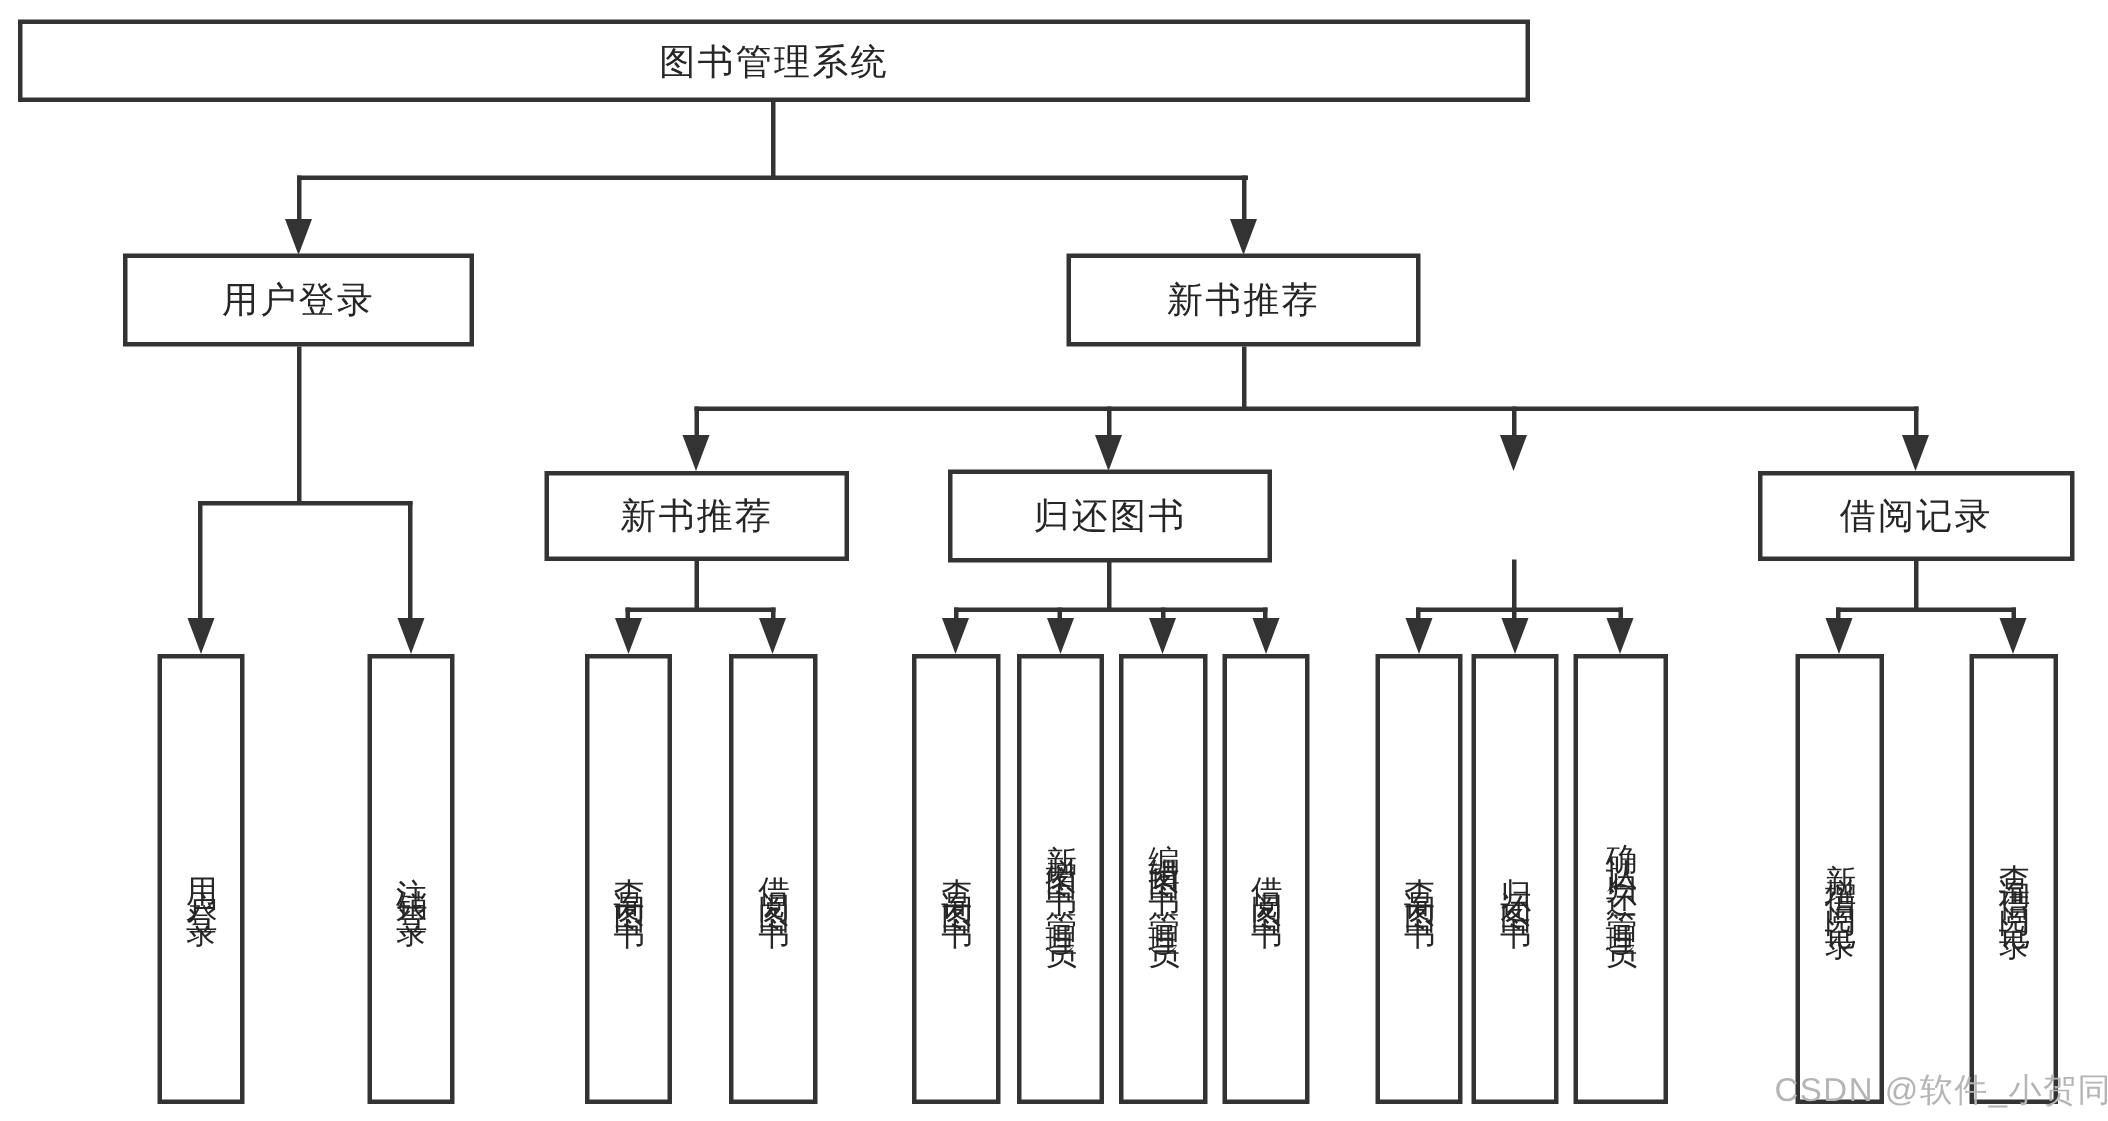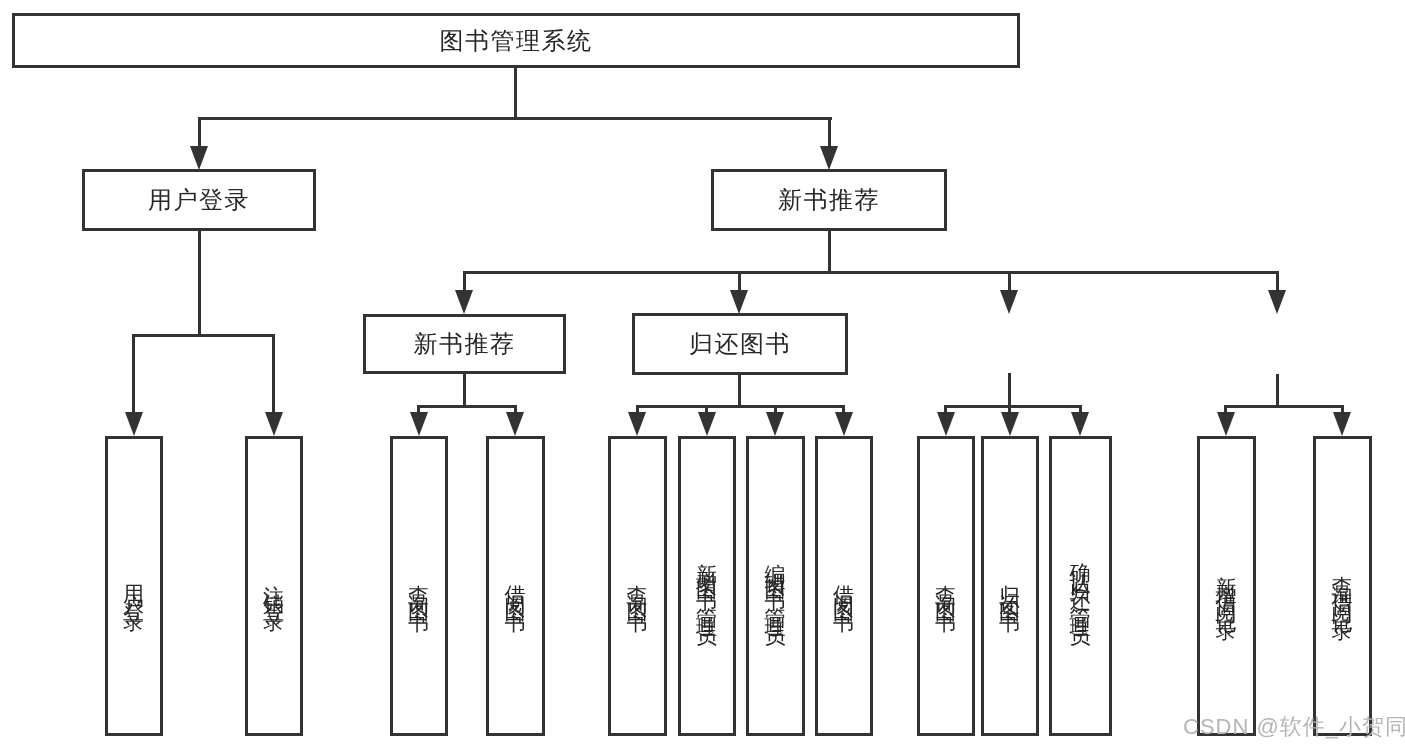--- a/index.html
+++ b/index.html
@@ -70,20 +70,23 @@
   <div class="vl" style="left:1008px;top:271px;height:21px"></div>
   <div class="arr" style="left:1000px;top:290px"></div>
   <div class="vl" style="left:1276px;top:271px;height:21px"></div>
   <div class="arr" style="left:1268px;top:290px"></div>
 
   <div class="bx hx" style="left:363px;top:314px;width:203px;height:60px">
     <span>新书推荐</span>
   </div>
   <div class="bx hx" style="left:632px;top:313px;width:216px;height:62px">
     <span>归还图书</span>
+  </div>
+  <div class="bx hx" style="left:1172px;top:314px;width:211px;height:60px">
+    <span>借阅记录</span>
   </div>
 
   <div class="vl" style="left:463px;top:373px;height:35px"></div>
   <div class="hl" style="left:417px;top:405px;width:100px"></div>
   <div class="vl" style="left:417px;top:405px;height:9px"></div>
   <div class="arr" style="left:410px;top:412px"></div>
   <div class="vl" style="left:514px;top:405px;height:9px"></div>
   <div class="arr" style="left:506px;top:412px"></div>
 
   <div class="vl" style="left:738px;top:374px;height:34px"></div>

